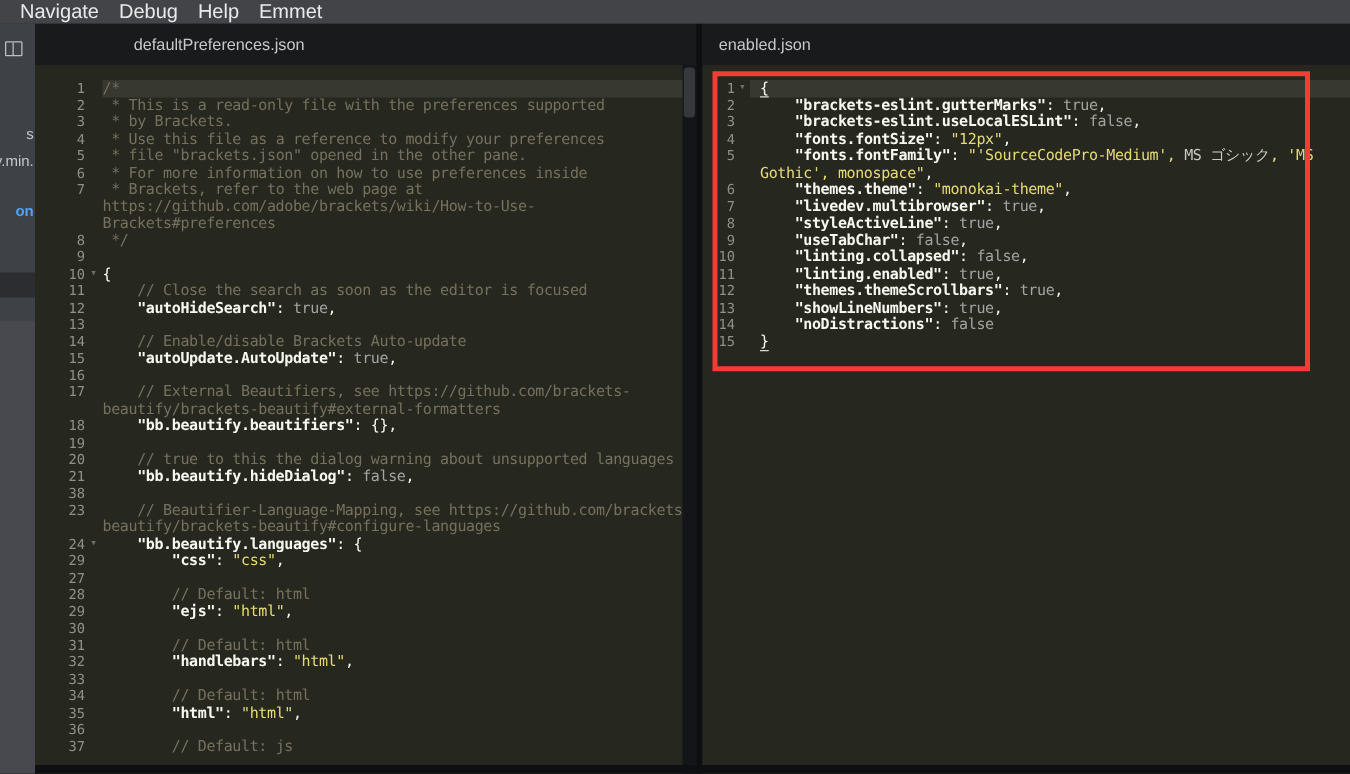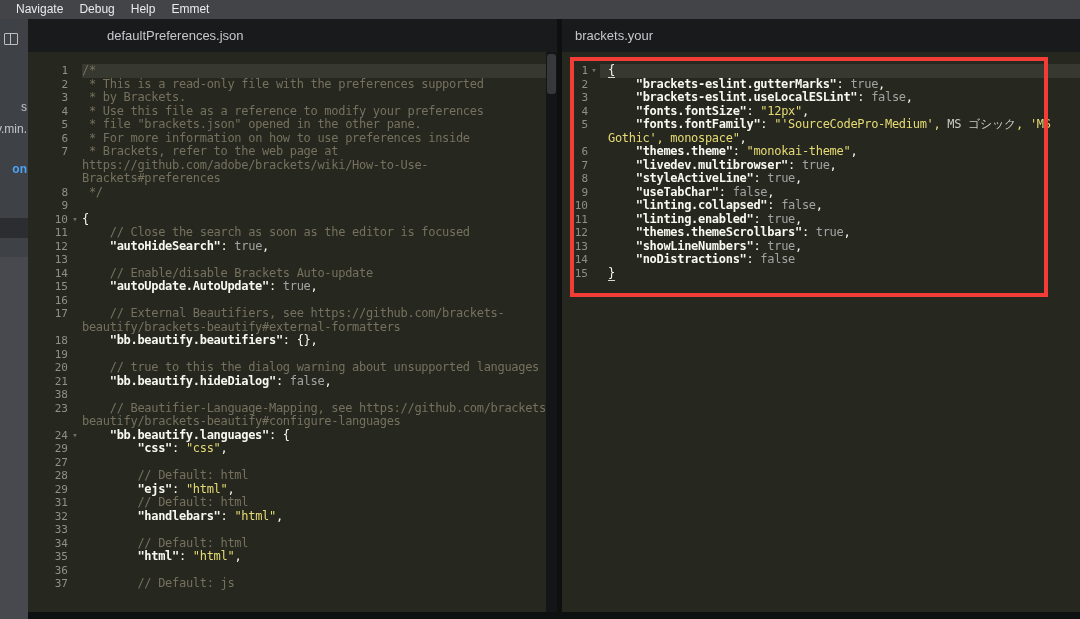--- a/index.html
+++ b/index.html
@@ -7,21 +7,21 @@
   .app {
     position:relative; width:1080px; height:619px; overflow:hidden;
     font-family:"Liberation Sans", sans-serif; background:#26271f;
   }
   
   .menubar {
     position:absolute; left:0; top:0; width:1080px; height:19px;
     background:#434447; display:flex; align-items:center; padding-left:8px;
   }
   .menu-item {
-    color:#e9eaeb; font-size:12px; padding:0 8px; line-height:19px; cursor:default;
+    color:#e9eaeb; font-size:16px; padding:0 8px; line-height:19px; cursor:default;
   }
   
   .sidebar {
     position:absolute; left:0; top:19px; width:28px; height:600px;
     background:#3e4146; overflow:hidden;
   }
   .sidebar .lower {
     position:absolute; left:0; top:238px; width:28px; height:362px; background:#47494e;
   }
   .sidebar .selrow {
@@ -267,20 +267,25 @@
             <span class="gutter">28</span>
             <span class="fold"></span>
             <span class="ltext"><span class="tk-com">        // Default: html</span></span>
           </div>
           <div class="code-line">
             <span class="gutter">29</span>
             <span class="fold"></span>
             <span class="ltext"><span class="tk-plain">        </span><span class="tk-key">"ejs"</span><span class="tk-plain">: </span><span class="tk-str">"html"</span><span class="tk-plain">,</span></span>
           </div>
           <div class="code-line">
+            <span class="gutter">30</span>
+            <span class="fold"></span>
+            <span class="ltext"></span>
+          </div>
+          <div class="code-line">
             <span class="gutter">31</span>
             <span class="fold"></span>
             <span class="ltext"><span class="tk-com">        // Default: html</span></span>
           </div>
           <div class="code-line">
             <span class="gutter">32</span>
             <span class="fold"></span>
             <span class="ltext"><span class="tk-plain">        </span><span class="tk-key">"handlebars"</span><span class="tk-plain">: </span><span class="tk-str">"html"</span><span class="tk-plain">,</span></span>
           </div>
           <div class="code-line">
@@ -312,21 +317,21 @@
       <div class="vscroll-track">
         <div class="vscroll-thumb"></div>
       </div>
     </div>
   </div>
 
   <div class="pane-divider"></div>
 
   <div class="pane pane-right">
     <div class="pane-header">
-      <span class="tab-title">brackets.your</span>
+      <span class="tab-title">enabled.json</span>
     </div>
     <div class="editor">
       <div class="code">
           <div class="code-line active">
             <span class="gutter">1</span>
             <span class="fold">▾</span>
             <span class="ltext"><span class="tk-match">{</span></span>
           </div>
           <div class="code-line">
             <span class="gutter">2</span>

